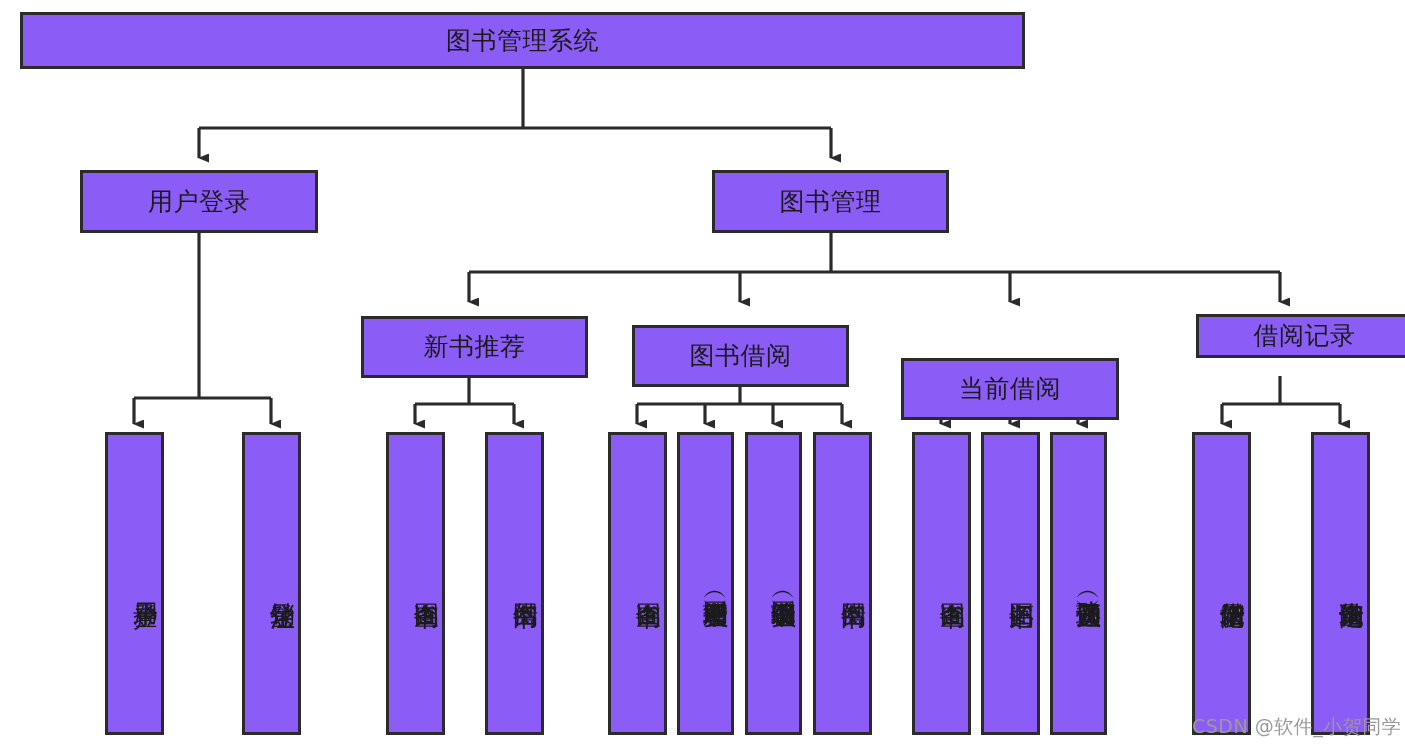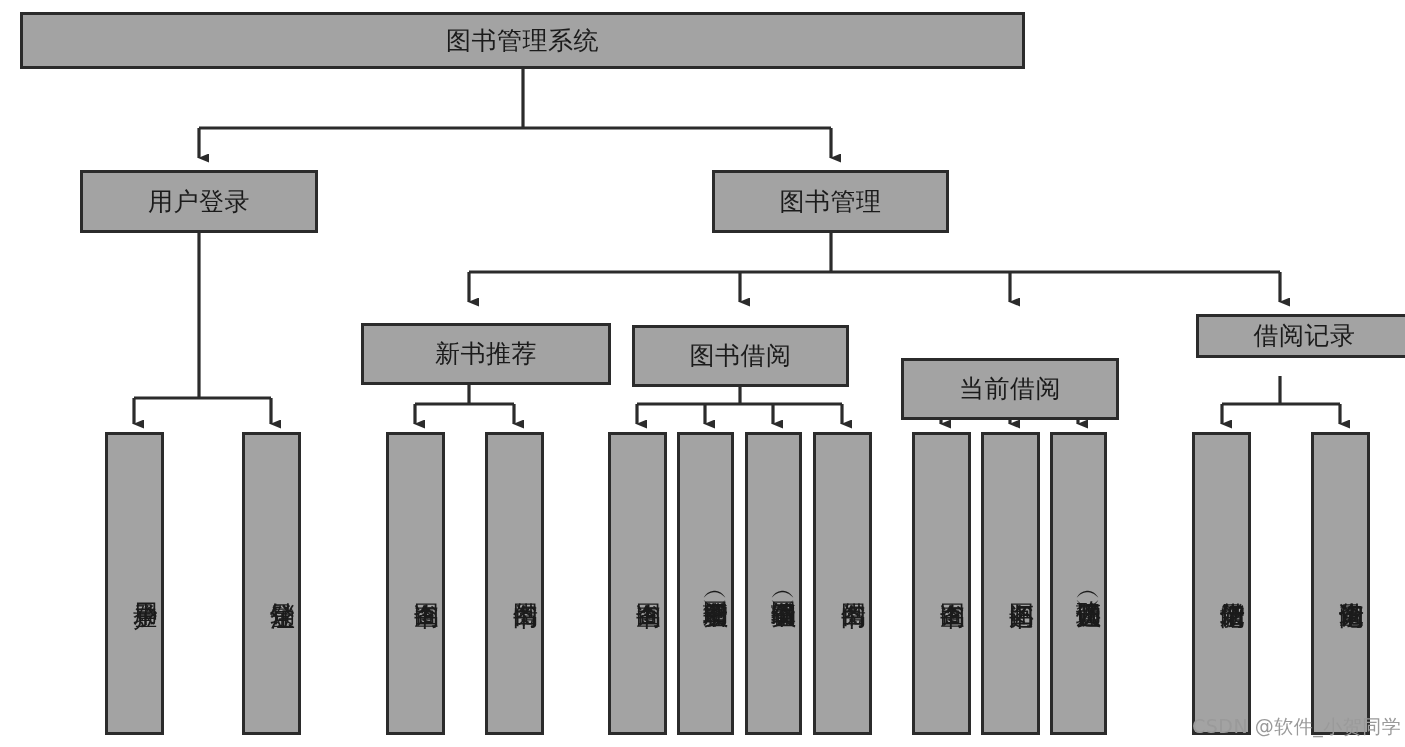--- a/index.html
+++ b/index.html
@@ -15,21 +15,21 @@
     position: relative;
     width: 1405px;
     height: 747px;
     background: #ffffff;
     overflow: hidden;
   }
   .node {
     position: absolute;
     box-sizing: border-box;
     border: 3px solid #2b2b2b;
-    background: #a3a3a3;
+    background: #8b5cf6;
     display: flex;
     align-items: center;
     justify-content: center;
     color: #1b1b1b;
     letter-spacing: 0.5px;
   }
   .node.h {
     font-size: 25px;
     line-height: 1.1;
   }
@@ -123,21 +123,21 @@
     <span>图书管理系统</span>
   </div>
 
   <div class="node h" style="left:80px; top:170px; width:238px; height:63px;">
     <span>用户登录</span>
   </div>
   <div class="node h" style="left:712px; top:170px; width:237px; height:63px;">
     <span>图书管理</span>
   </div>
 
-  <div class="node h" style="left:361px; top:323px; width:250px; height:62px;">
+  <div class="node h" style="left:361px; top:316px; width:227px; height:62px;">
     <span>新书推荐</span>
   </div>
   <div class="node h" style="left:632px; top:325px; width:217px; height:62px;">
     <span>图书借阅</span>
   </div>
   <div class="node h" style="left:901px; top:314px; width:218px; height:62px;margin-top:44px;">
     <span>当前借阅</span>
   </div>
   <div class="node h" style="left:1172px; top:314px; width:217px; height:44px;margin-left:24px;">
     <span>借阅记录</span>

